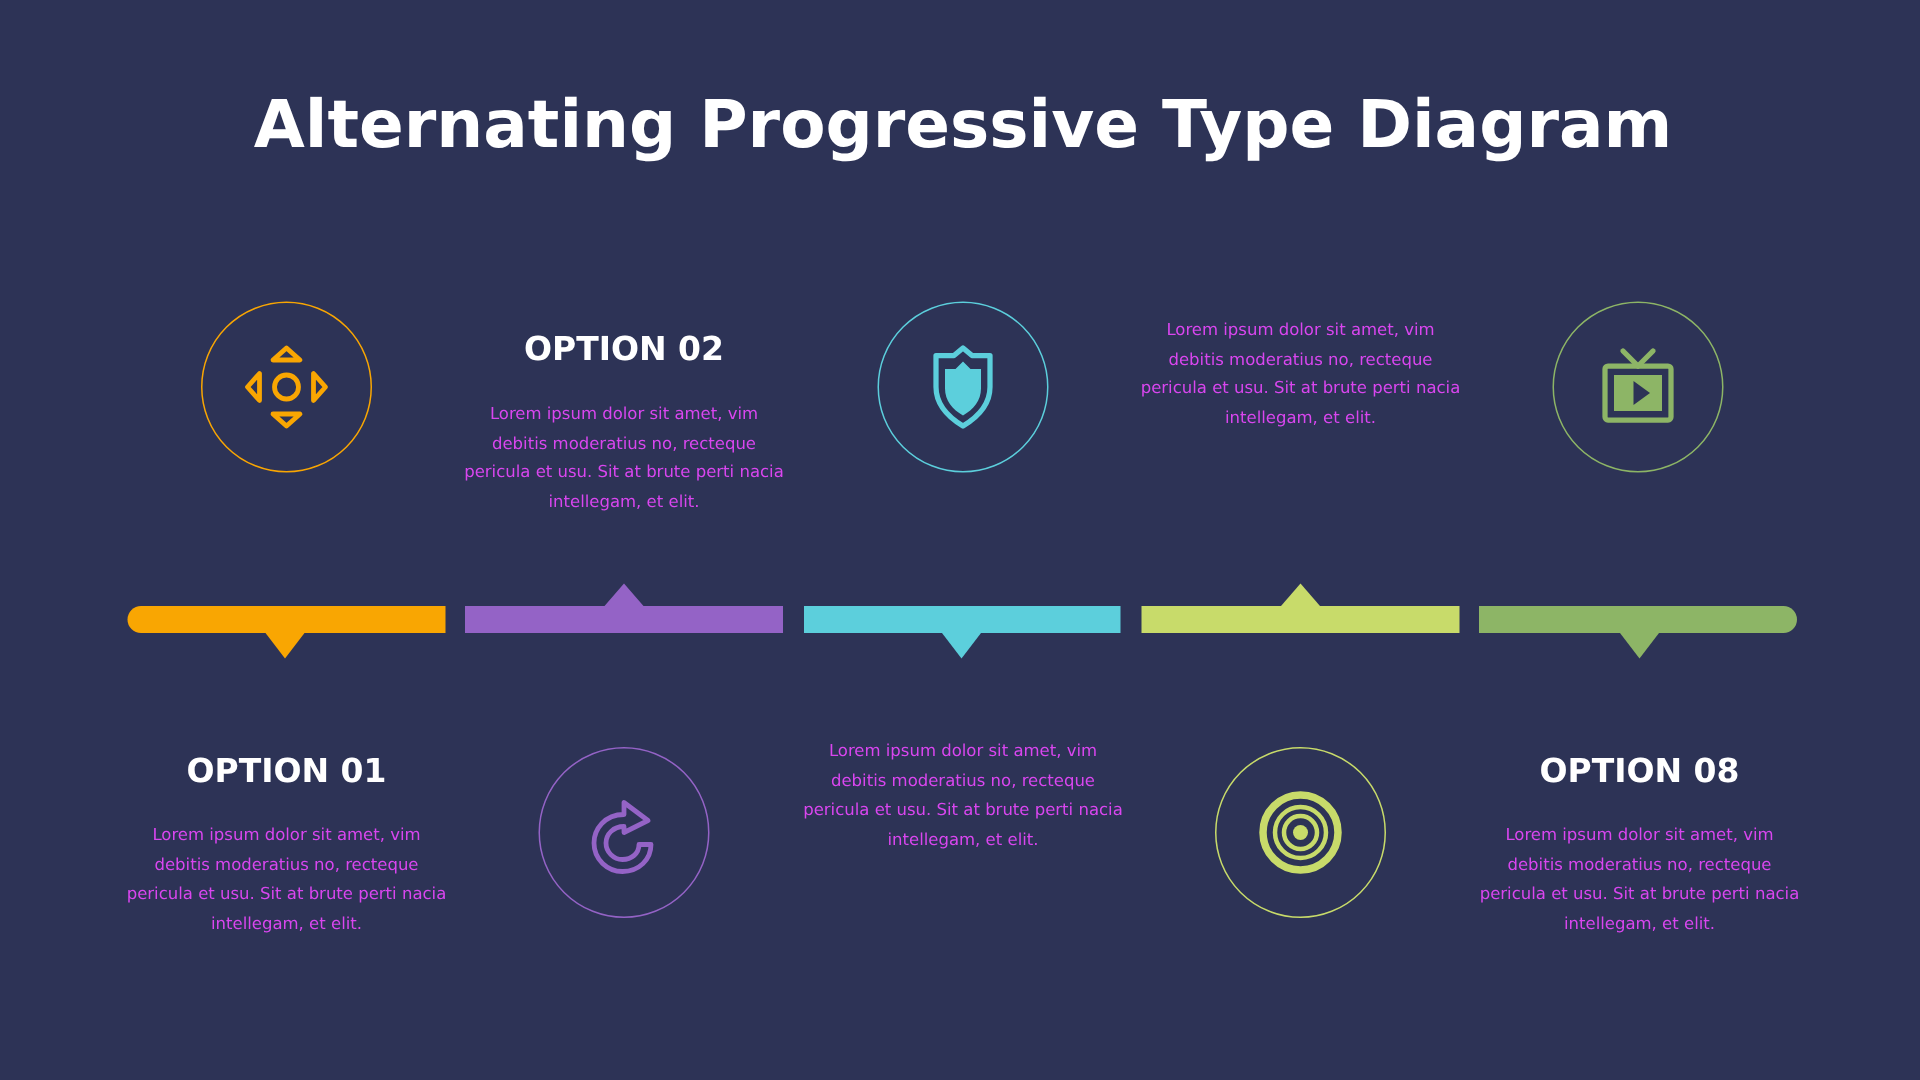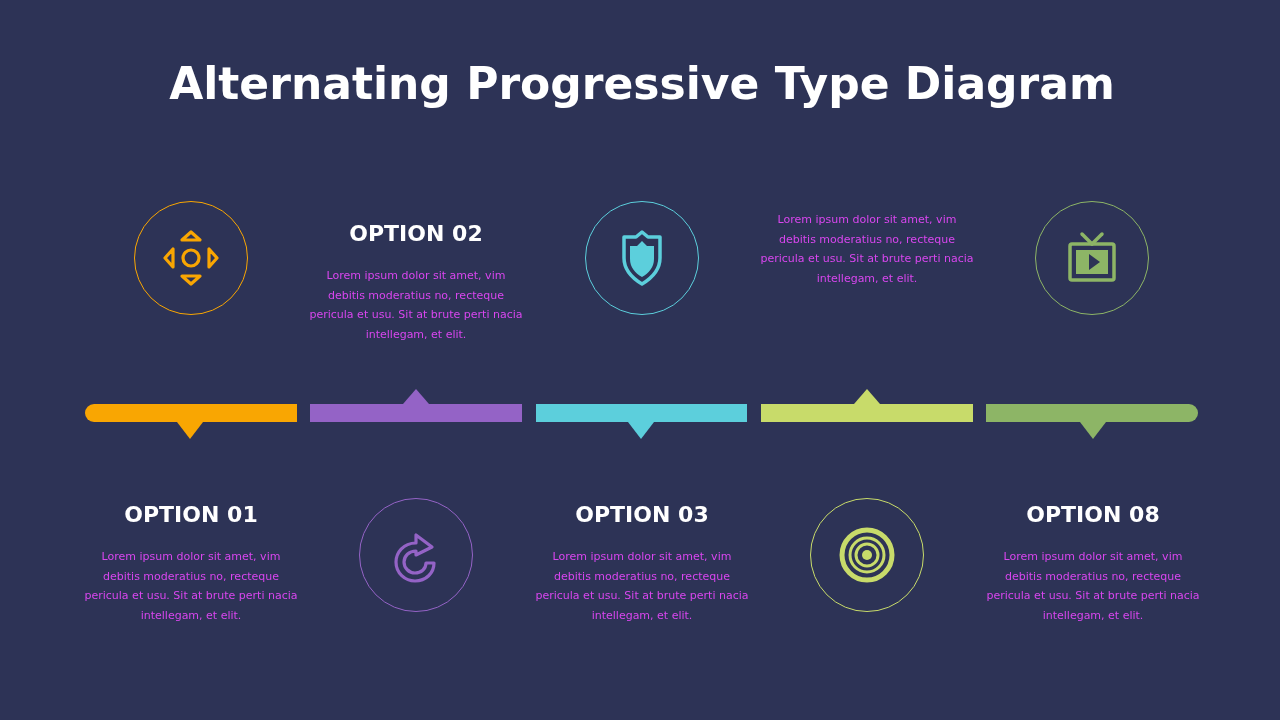--- a/index.html
+++ b/index.html
@@ -102,20 +102,19 @@
 <div class="block" style="left:747px;top:202px;">
   <p style="width:218px;margin-left:11px;">Lorem ipsum dolor sit amet, vim debitis moderatius no, recteque pericula et usu. Sit at brute perti nacia intellegam, et elit.</p>
 </div>
 
 <div class="block" style="left:71px;top:483px;">
   <h2>OPTION 01</h2>
   <p style="width:218px;margin-left:11px;">Lorem ipsum dolor sit amet, vim debitis moderatius no, recteque pericula et usu. Sit at brute perti nacia intellegam, et elit.</p>
 </div>
 
 <div class="block" style="left:522px;top:483px;">
-  <h2>OPTION 03</h2>
   <p style="width:218px;margin-left:11px;">Lorem ipsum dolor sit amet, vim debitis moderatius no, recteque pericula et usu. Sit at brute perti nacia intellegam, et elit.</p>
 </div>
 
 <div class="block" style="left:973px;top:483px;">
   <h2>OPTION 08</h2>
   <p style="width:218px;margin-left:11px;">Lorem ipsum dolor sit amet, vim debitis moderatius no, recteque pericula et usu. Sit at brute perti nacia intellegam, et elit.</p>
 </div>
 
 </body></html>

